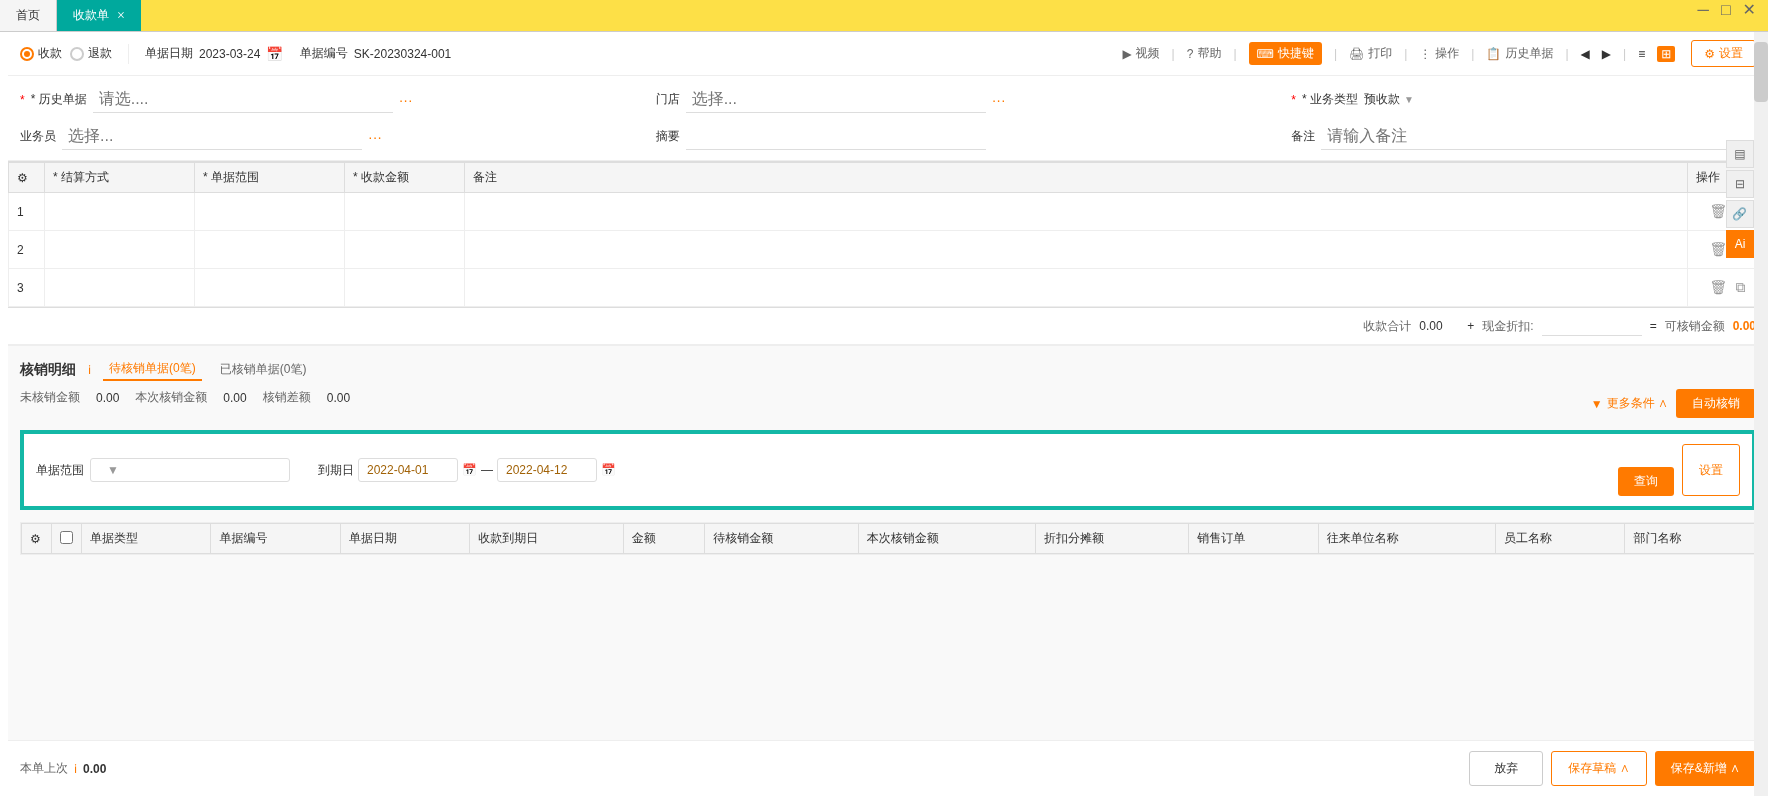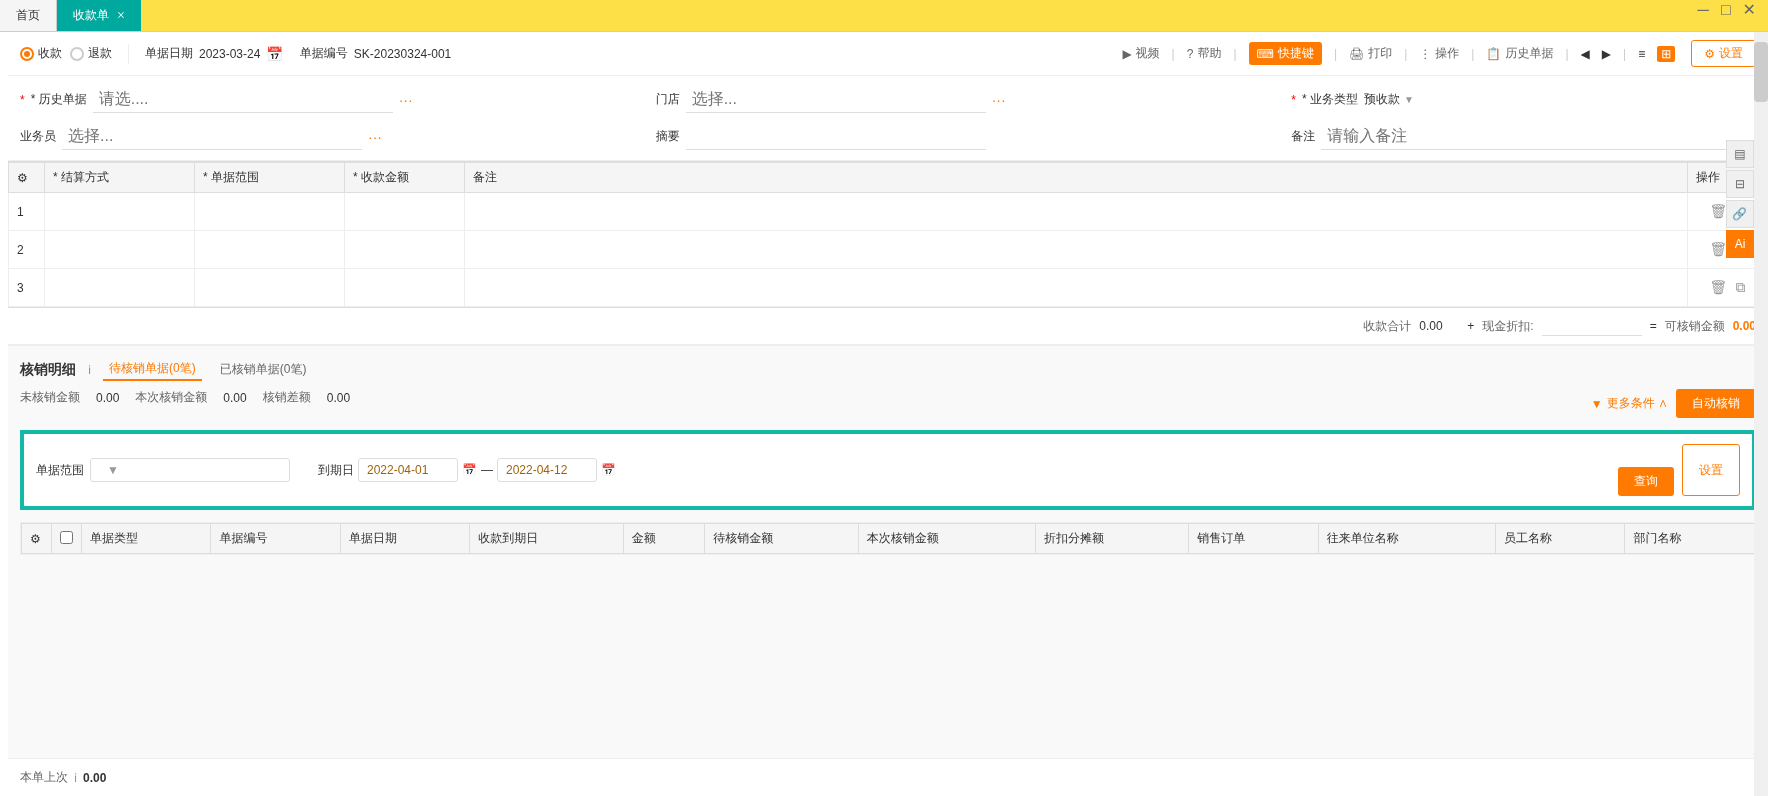--- a/index.html
+++ b/index.html
@@ -393,20 +393,29 @@
         </table>
       </div>
     </div>
 
     <div class="bottom-bar">
       <div class="bottom-info">
         <span>本单上次</span>
         <span class="info-icon">ℹ</span>
         <span class="bottom-info-val">0.00</span>
       </div>
+      <div class="bottom-actions">
+        <button class="btn-discard">放弃</button>
+        <button class="btn-save-draft">
+          <span>保存草稿 ∧</span>
+        </button>
+        <button class="btn-save-new">
+          <span>保存&amp;新增 ∧</span>
+        </button>
+      </div>
     </div>
 
   </div>
 
   <div style="position:absolute; right:14px; top:140px; display:flex; flex-direction:column; gap:2px; z-index:10;">
     <div class="panel-icon">
       <span>▤</span>
     </div>
     <div class="panel-icon">
       <span>⊟</span>

